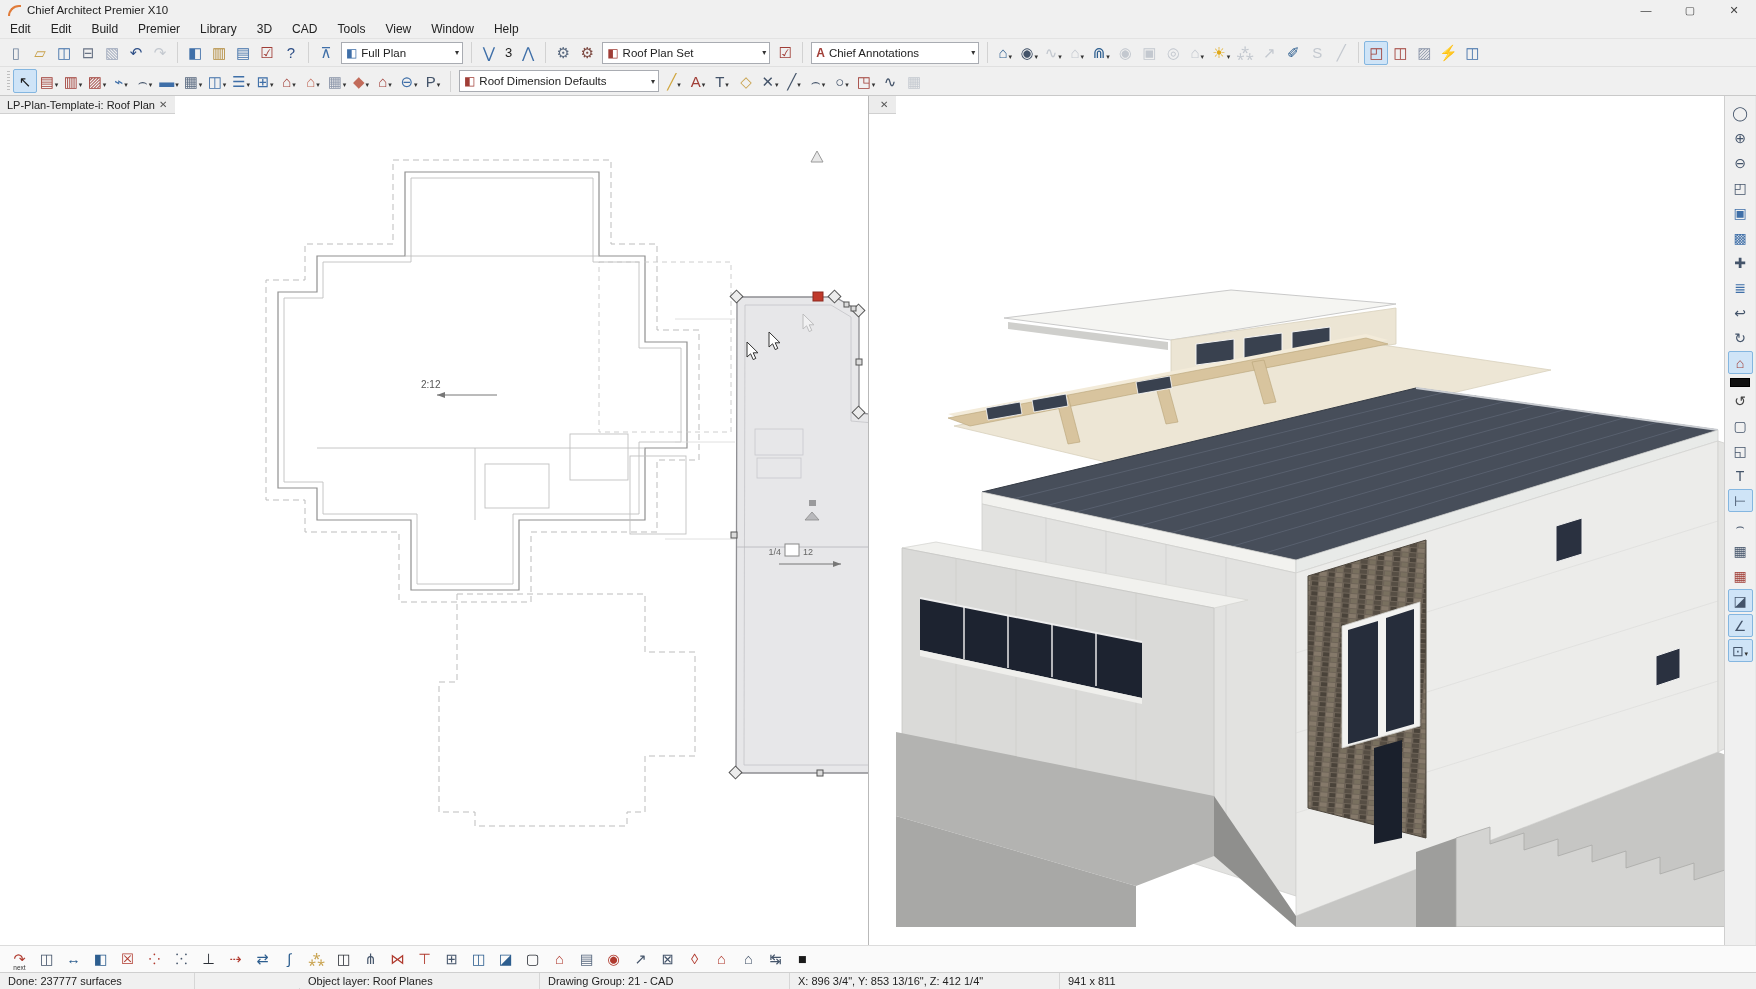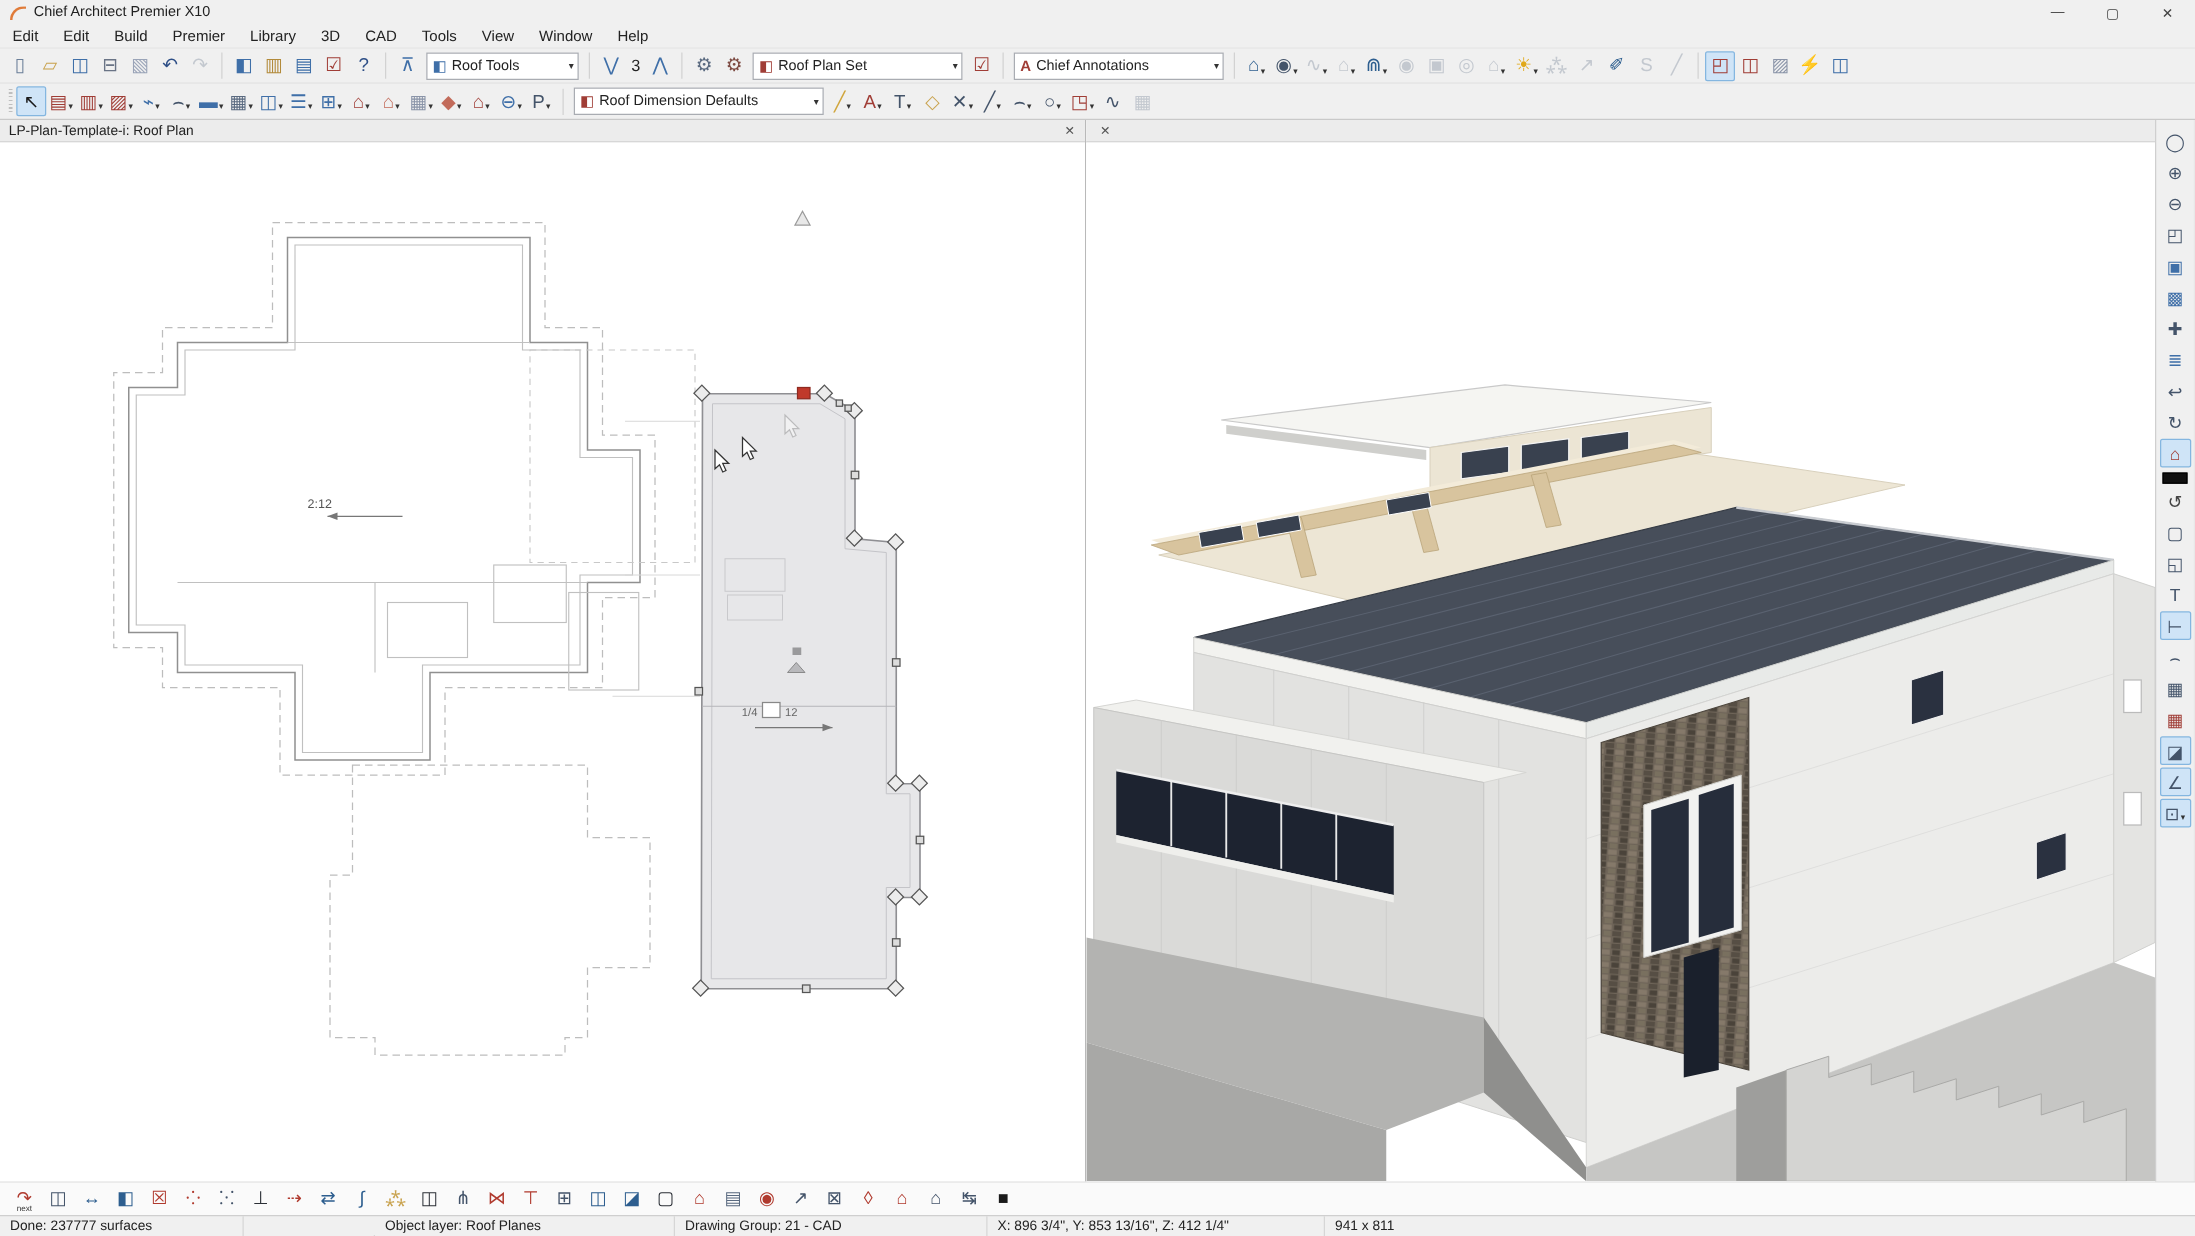--- a/index.html
+++ b/index.html
@@ -37,21 +37,21 @@
   .tbi .lbl { position:absolute; bottom:-1px; left:0; right:0; font-size:6.5px; text-align:center; color:#333; }
   .combo { height:22px; background:#fff; border:1px solid #a9acb2; display:flex; align-items:center;
     font-size:11.5px; padding:0 3px 0 4px; margin:0 3px; }
   .combo .cicon { font-size:12px; margin-right:4px; }
   .combo .clabel { flex:1; white-space:nowrap; overflow:hidden; }
   .combo .cdd { font-size:8px; color:#333; margin-left:8px; }
   .floor-num { font-size:13px; padding:0 4px; color:#222; }
 
   
   .workspace { height:849px; display:flex; background:#e8e8e8; }
-  .pane { display:flex; flex-direction:column; background:#fff; }
+  .pane { display:flex; flex-direction:row; background:#fff; }
   .pane-left  { width:869px; border-right:1px solid #b9b9b9; }
   .pane-right { width:855px; }
   .ptitle { height:18px; background:#ececec; border-bottom:1px solid #d0d0d0;
     font-size:11px; display:flex; align-items:center; padding:0 4px 0 7px; }
   .ptitle .ttext { flex:1; white-space:nowrap; overflow:hidden; }
   .ptitle.inactive .ttext { color:#8f8f8f; }
   .pclose { font-size:10px; color:#555; padding:0 4px; }
   .canvas { flex:1; background:#fff; position:relative; overflow:hidden; }
 
   
@@ -152,21 +152,21 @@
       </div>
     </div>
   <div class="sep"></div>
   <div class="tbgroup">
       <div class="tbi">
         <span class="g" style="color: rgb(63, 111, 168);">⊼</span>
       </div>
     </div>
   <div class="combo" style="width:122px">
     <span class="cicon" style="color:#3f6fa8">◧</span>
-    <span class="clabel">Roof Tools</span>
+    <span class="clabel">Full Plan</span>
     <span class="cdd">▾</span>
   </div>
   <div class="sep"></div>
   <div class="tbgroup">
       <div class="tbi">
         <span class="g" style="color: rgb(63, 111, 168);">⋁</span>
       </div>
     </div>
   <span class="floor-num">3</span>
   <div class="tbgroup">

